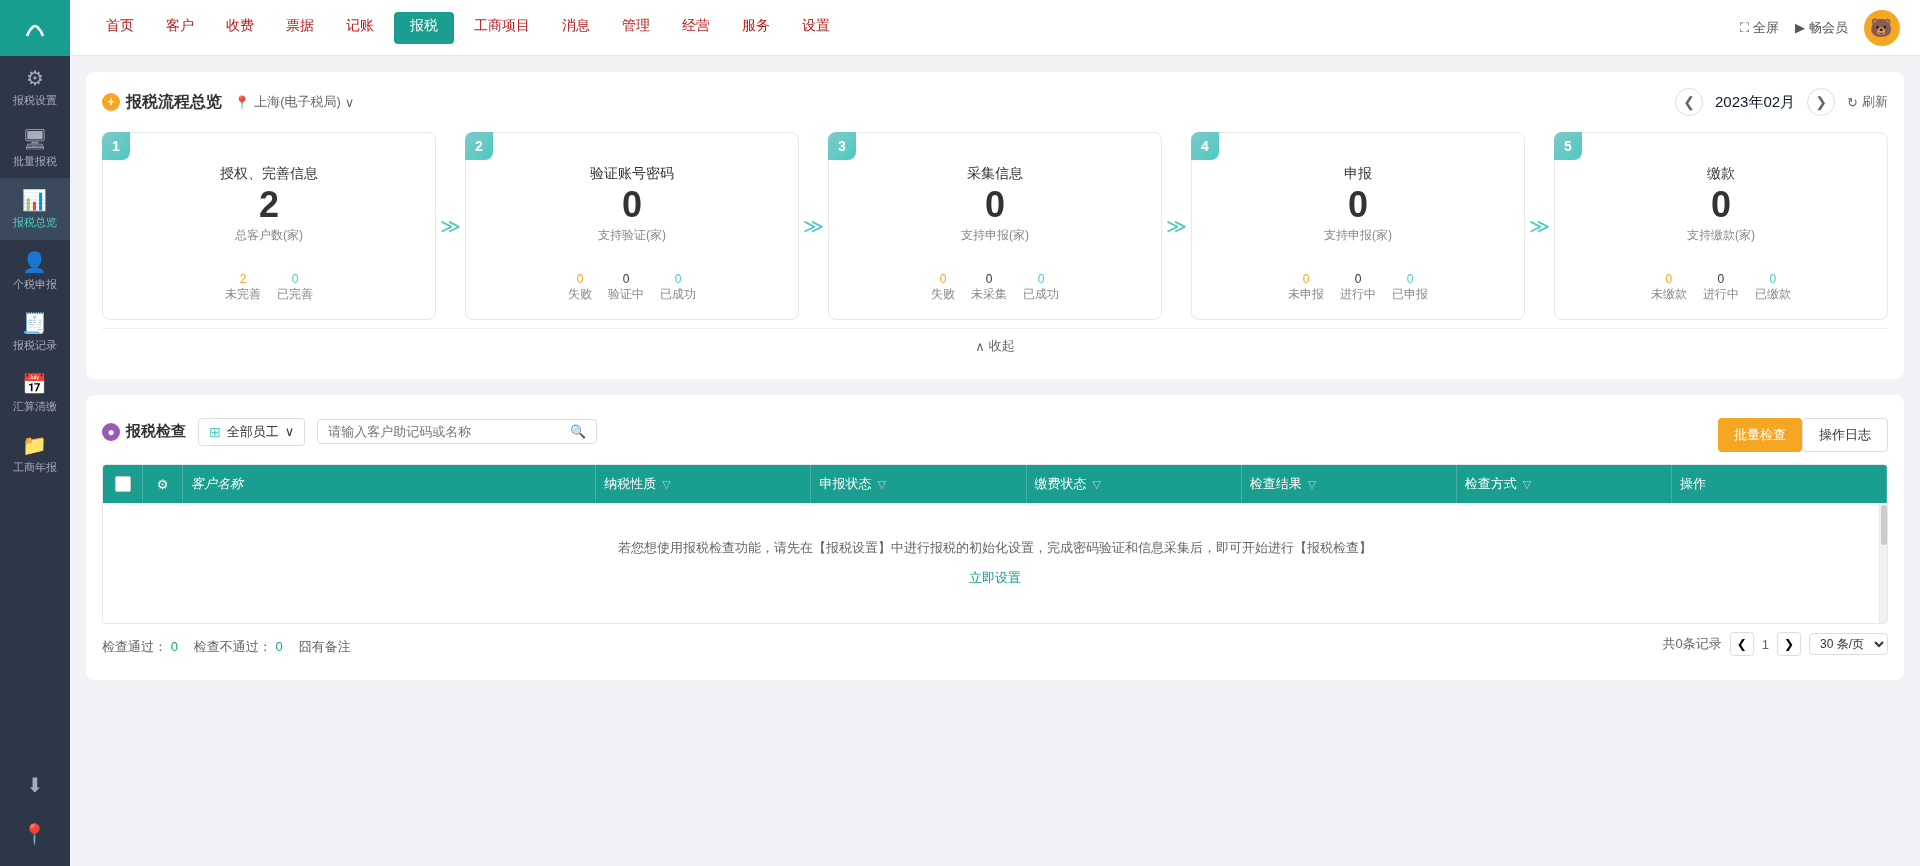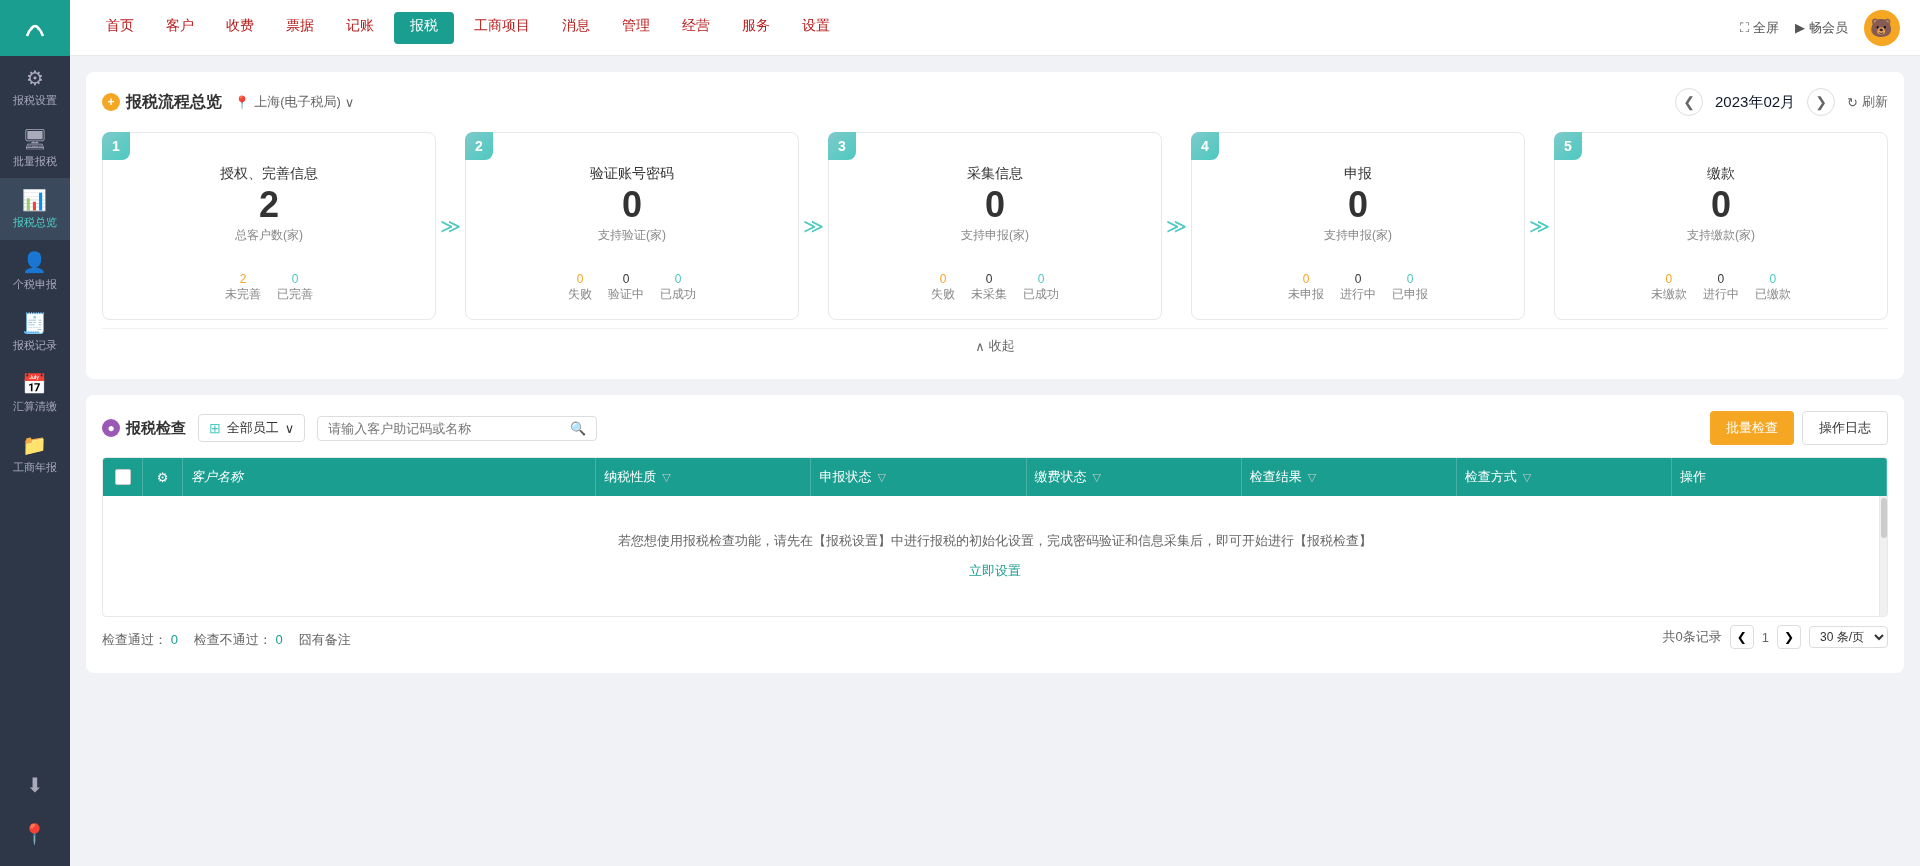--- a/index.html
+++ b/index.html
@@ -297,21 +297,21 @@
       border: none;
       outline: none;
       font-size: 13px;
       color: #333;
       background: transparent;
       width: 100%;
     }
     .check-actions {
       margin-left: auto;
       display: flex;
-      gap: 8px;
+      margin-top: 7px;
     }
     .btn-primary {
       background: #f5a623;
       color: #fff;
       border: none;
       border-radius: 4px;
       padding: 7px 16px;
       cursor: pointer;
       font-size: 13px;
     }

